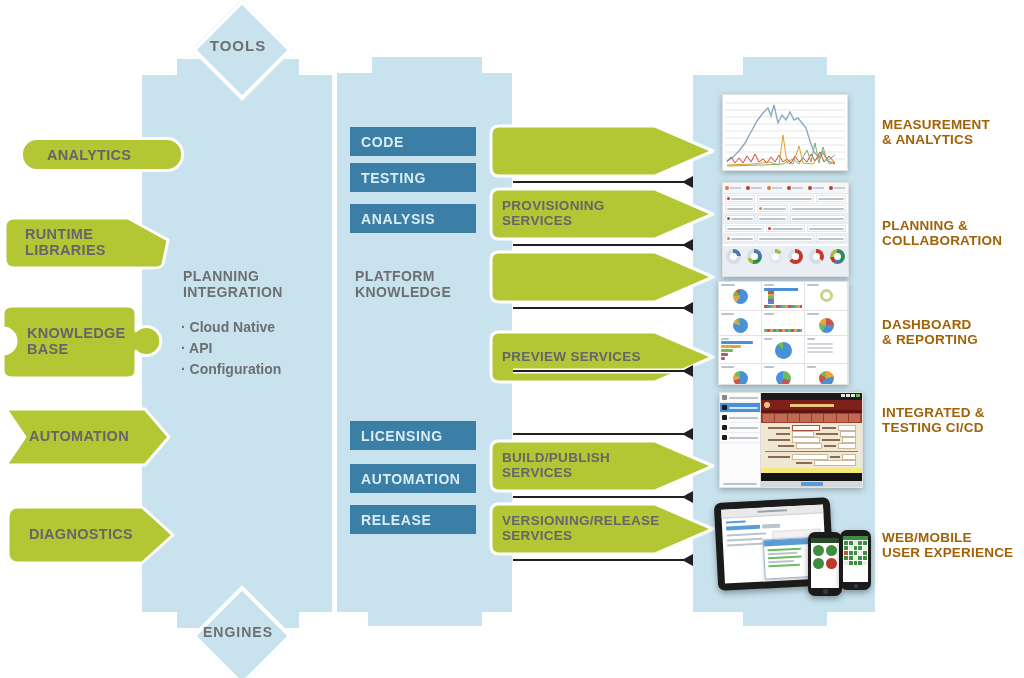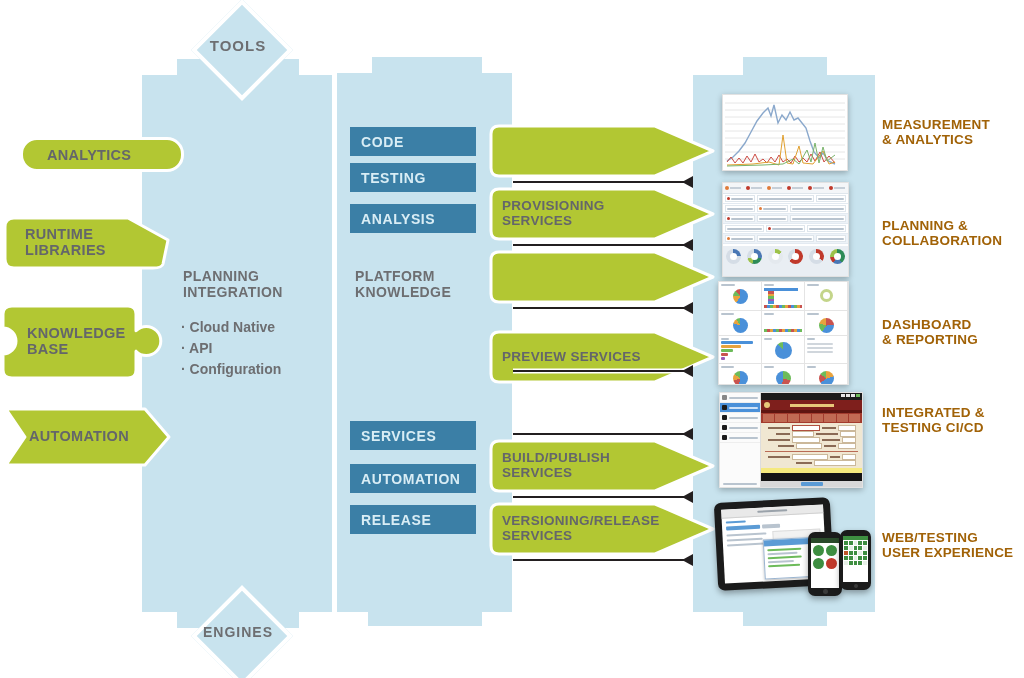--- a/index.html
+++ b/index.html
@@ -154,33 +154,39 @@
     <div class="label" style="left:27px;width:104px">KNOWLEDGE BASE</div>
   </div>
 
   <div class="lshape" style="left:2px;top:406px">
     <svg width="170" height="62" viewBox="0 0 170 62">
       <path d="M4,3 L143,3 L167,31 L143,59 L4,59 L23,31 Z" fill="#b2c733" stroke="#fff" stroke-width="3" stroke-linejoin="round"></path>
     </svg>
     <div class="label" style="left:27px;width:120px">AUTOMATION</div>
   </div>
 
+  <div class="lshape" style="left:4px;top:504px">
+    <svg width="172" height="62" viewBox="0 0 172 62">
+      <path d="M14,3 H138 L169,31 L138,59 H14 Q4,59 4,49 V13 Q4,3 14,3 Z" fill="#b2c733" stroke="#fff" stroke-width="3" stroke-linejoin="round"></path>
+    </svg>
+    <div class="label" style="left:25px;width:120px">DIAGNOSTICS</div>
+  </div>
 
   <div class="col-title" style="left:183px;top:268px;width:102px">PLANNING INTEGRATION</div>
   <div class="bullets" style="left:181px;top:317px">
     <div>Cloud Native</div>
     <div>API</div>
     <div>Configuration</div>
   </div>
 
   <div class="teal-box" style="top:127px">CODE</div>
   <div class="teal-box" style="top:163px">TESTING</div>
   <div class="teal-box" style="top:204px">ANALYSIS</div>
   <div class="col-title" style="left:355px;top:268px;width:92px">PLATFORM KNOWLEDGE</div>
-  <div class="teal-box" style="top:421px">SERVICES</div>
+  <div class="teal-box" style="top:421px">LICENSING</div>
   <div class="teal-box" style="top:464px">AUTOMATION</div>
   <div class="teal-box" style="top:505px">RELEASE</div>
 
   <div class="svc" style="top:124px">
     <svg width="228" height="54" viewBox="0 0 228 54">
         <path d="M11,2 H167 L225,27 L167,52 H11 Q3,52 3,44 V10 Q3,2 11,2 Z" fill="#b2c733" stroke="#fff" stroke-width="3" stroke-linejoin="round"></path>
       </svg>
   </div>
   <div class="svc" style="top:187px">
     <svg width="228" height="54" viewBox="0 0 228 54">
@@ -577,17 +583,17 @@
   </div>
   <div class="right-label" style="top:317px">
     <div>DASHBOARD</div>
     <div>&amp; REPORTING</div>
   </div>
   <div class="right-label" style="top:405px">
     <div>INTEGRATED &amp;</div>
     <div>TESTING CI/CD</div>
   </div>
   <div class="right-label" style="top:530px">
-    <div>WEB/TESTING</div>
+    <div>WEB/MOBILE</div>
     <div>USER EXPERIENCE</div>
   </div>
 
 </div>
 
 </body></html>

